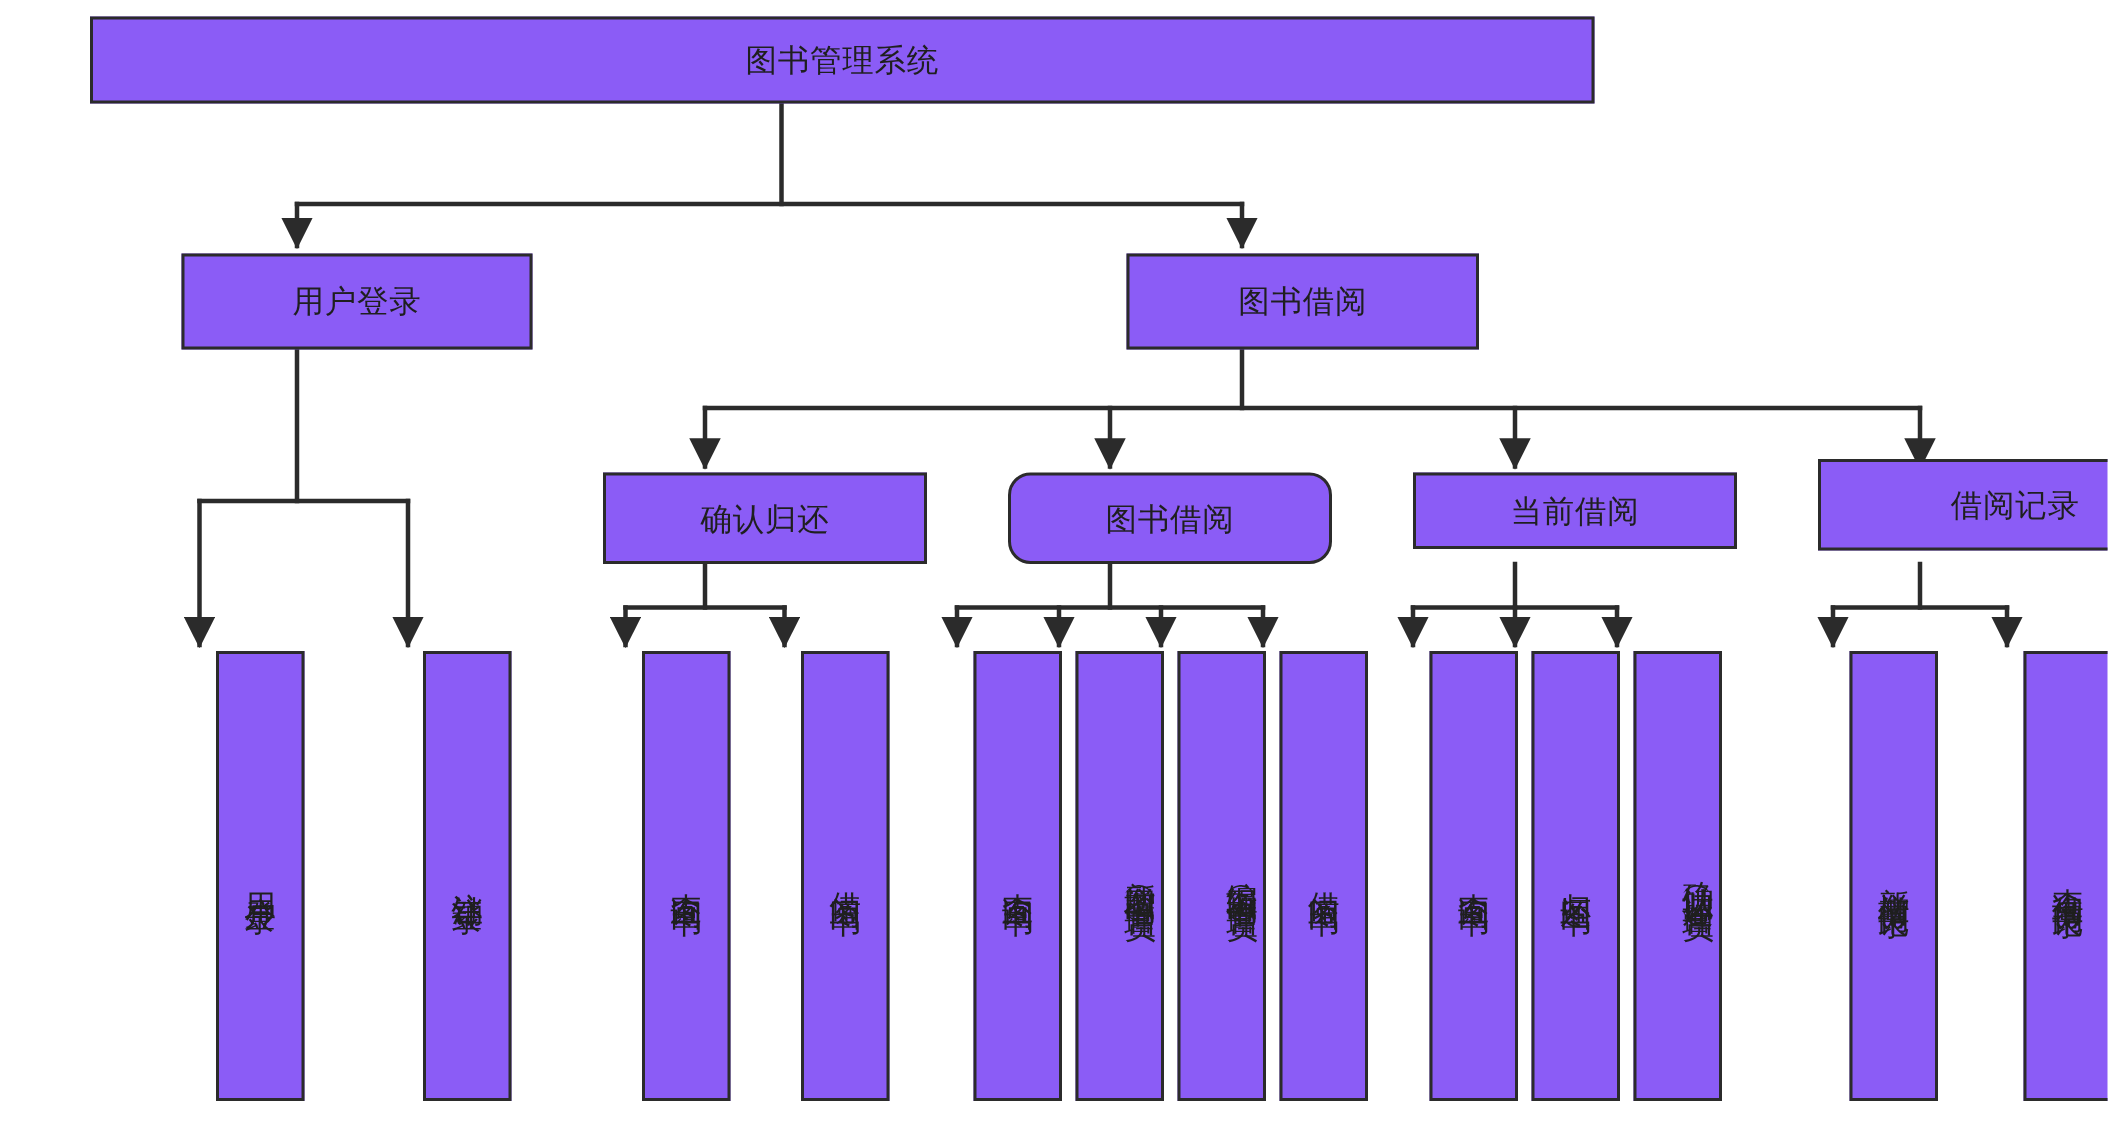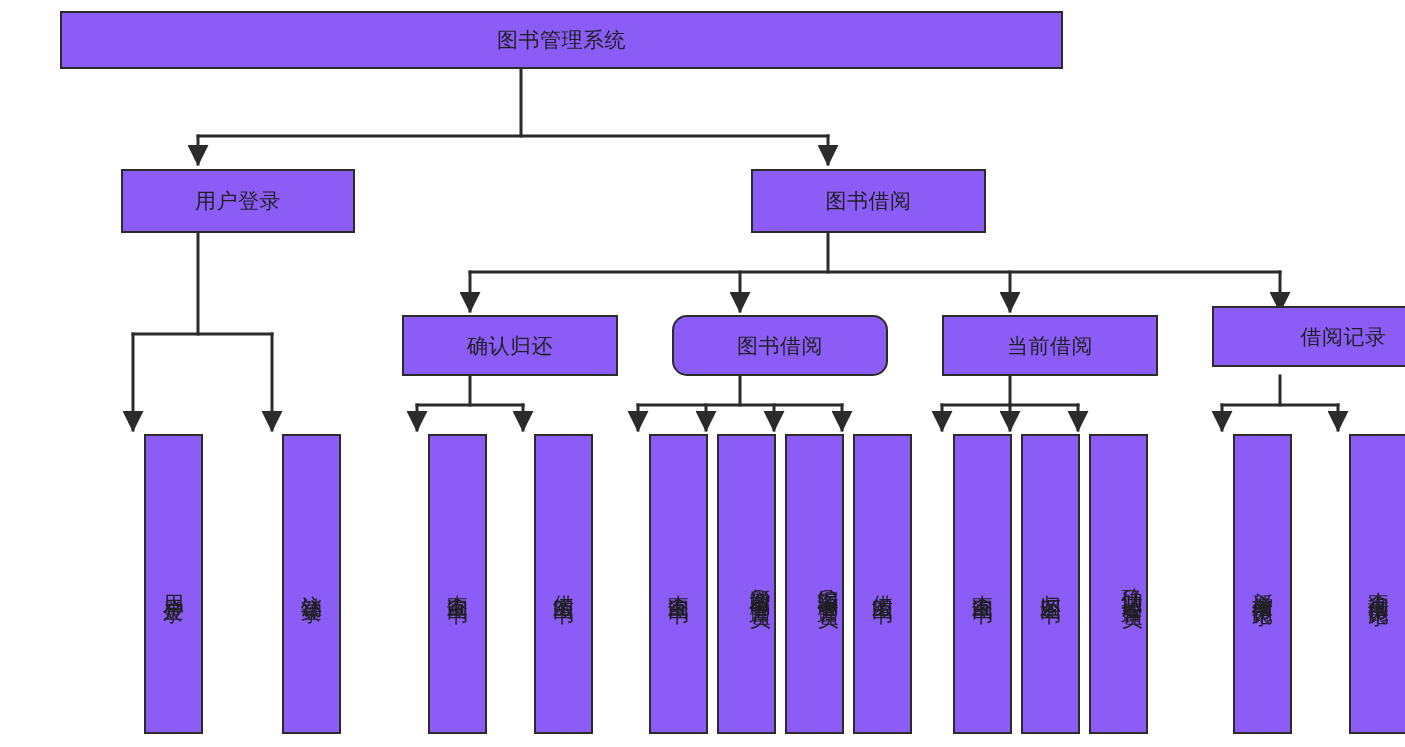--- a/index.html
+++ b/index.html
@@ -133,21 +133,21 @@
   <div class="node horiz" style="left:711px; top:169px; width:235px; height:64px;">
     <span class="node-label">图书借阅</span>
   </div>
 
   <div class="node horiz" style="left:362px; top:315px; width:216px; height:61px;">
     <span class="node-label">确认归还</span>
   </div>
   <div class="node horiz" style="left:632px; top:315px; width:216px; height:61px;border-radius:15px;">
     <span class="node-label">图书借阅</span>
   </div>
-  <div class="node horiz" style="left:902px; top:315px; width:216px; height:61px;text-align:right;">
+  <div class="node horiz" style="left:902px; top:315px; width:216px; height:51px;text-align:right;">
     <span class="node-label">当前借阅</span>
   </div>
   <div class="node horiz" style="left:1172px; top:306px; width:240px; height:61px;padding-left:23px;">
     <span class="node-label">借阅记录</span>
   </div>
 
   <div class="node vert" style="left:104px; top:434px; width:59px; height:300px;">
     <span class="node-label">用户登录</span>
   </div>
   <div class="node vert" style="left:242px; top:434px; width:59px; height:300px;">

